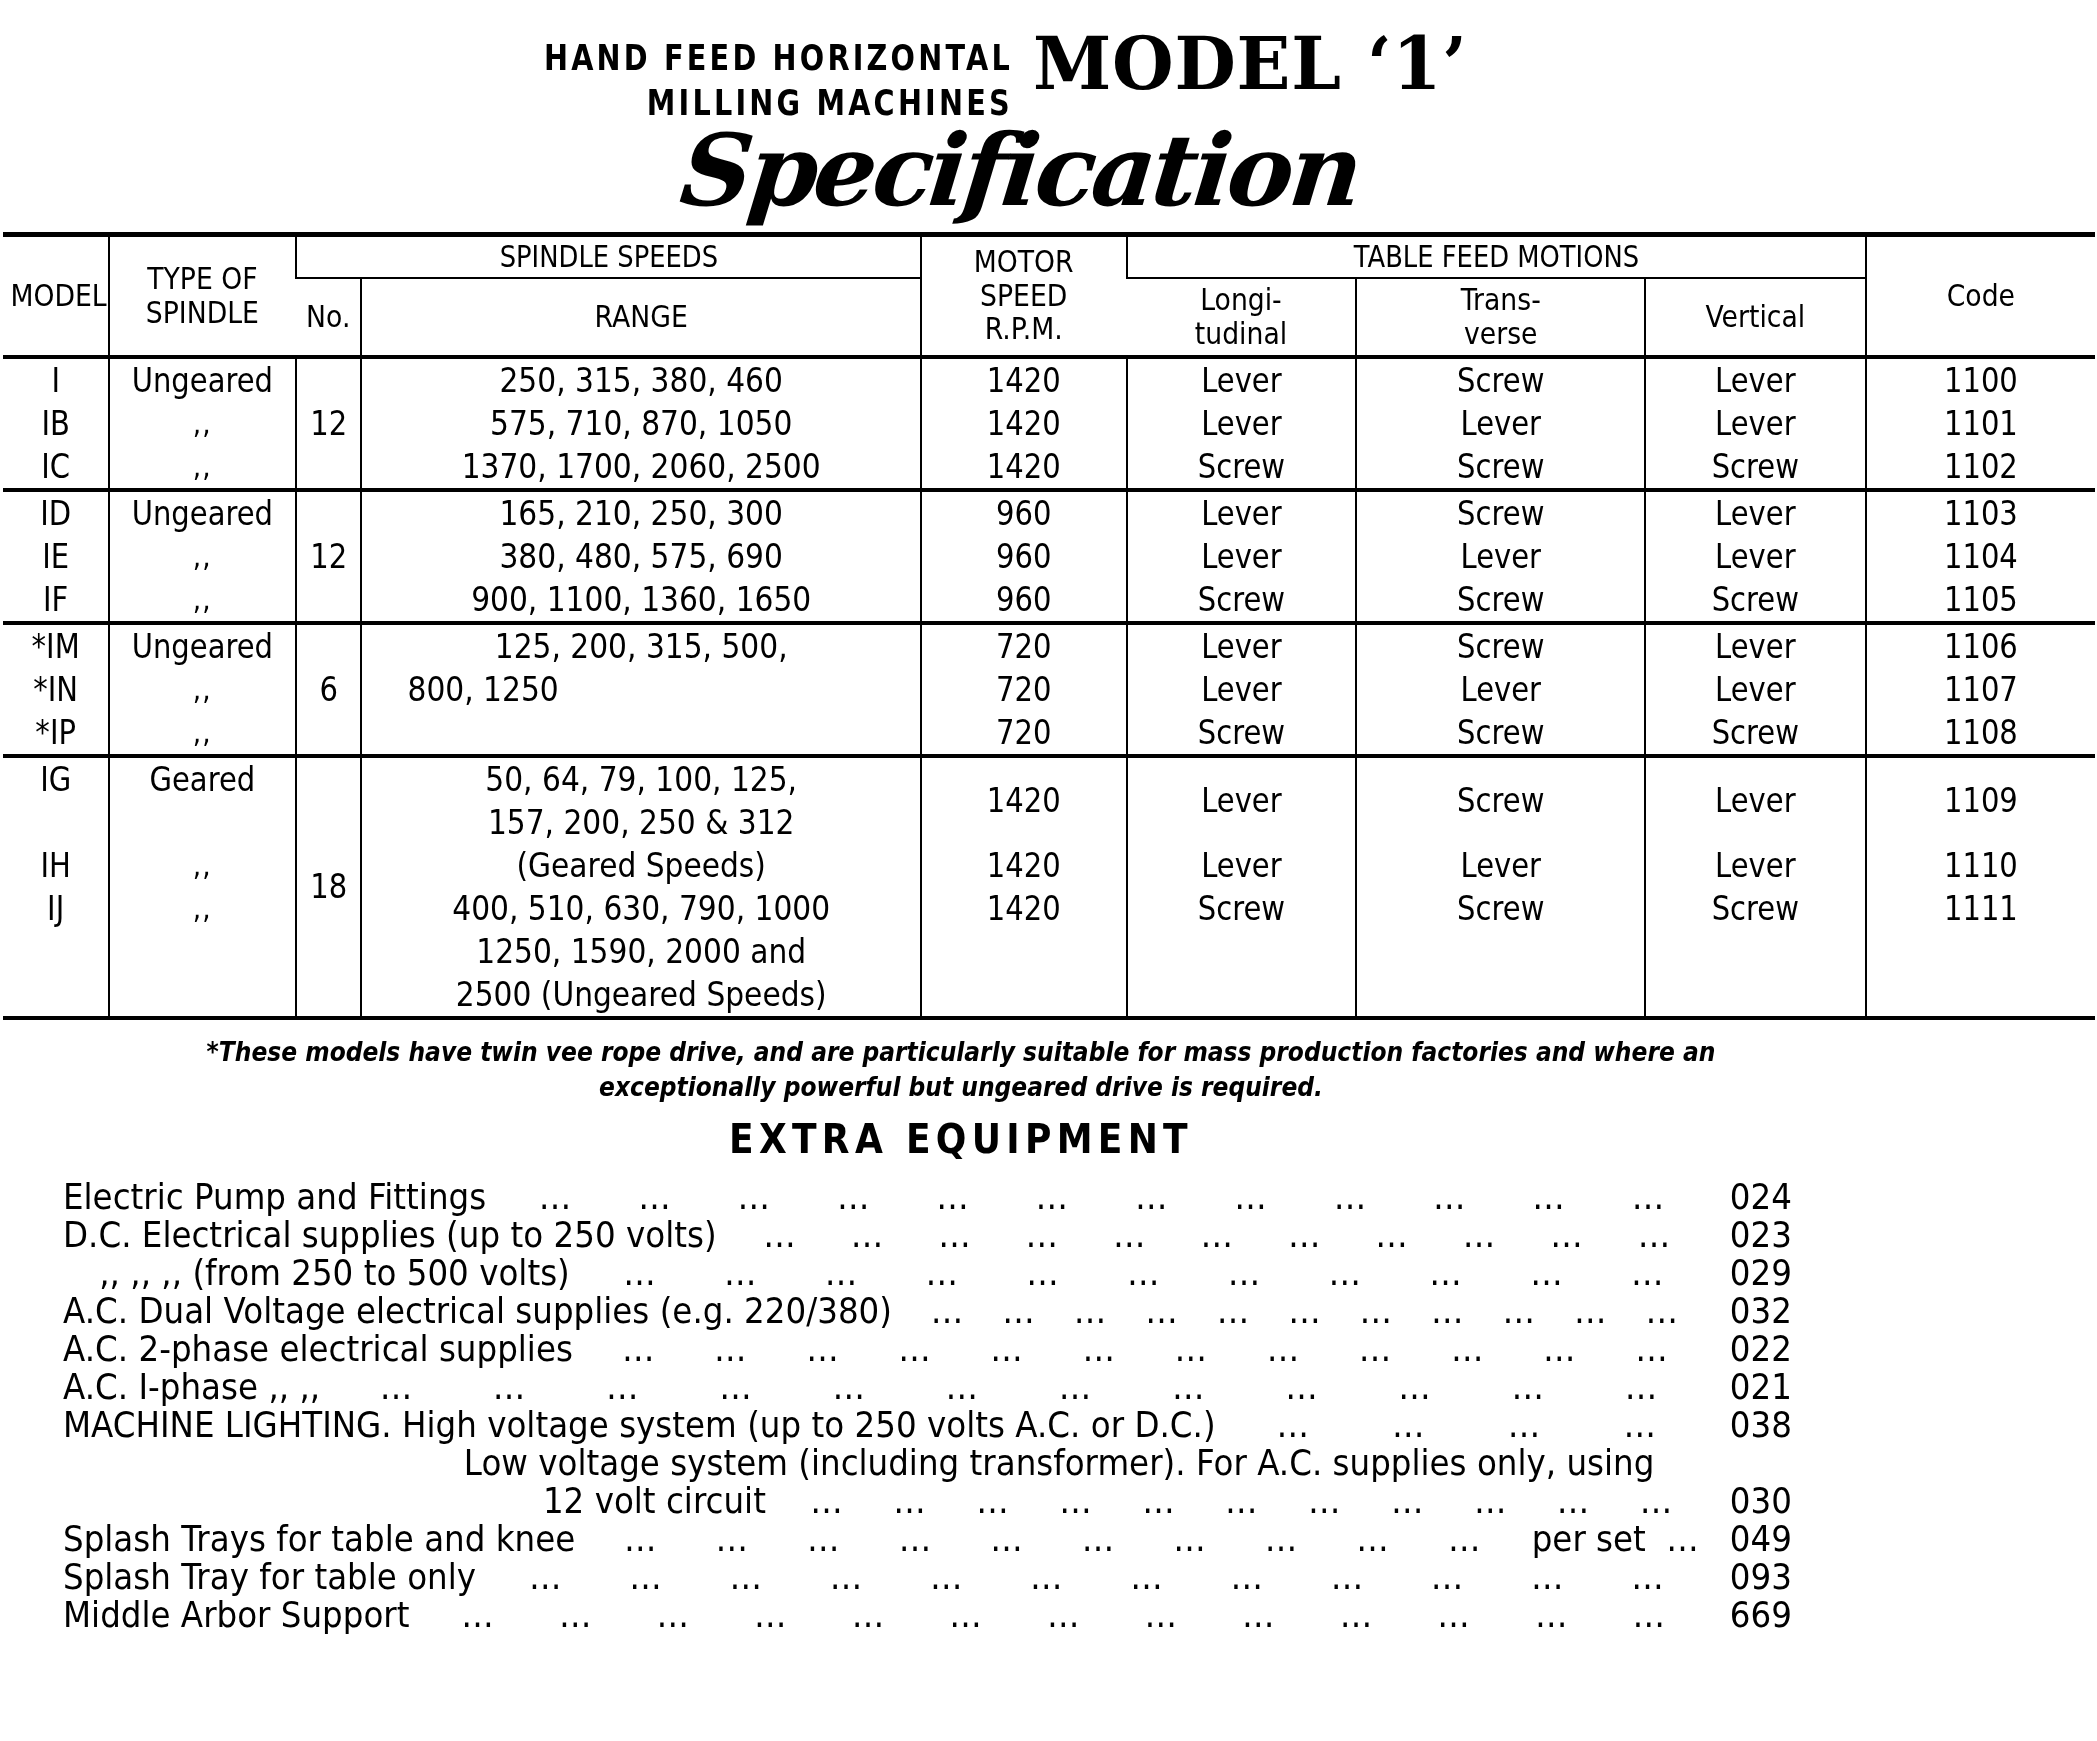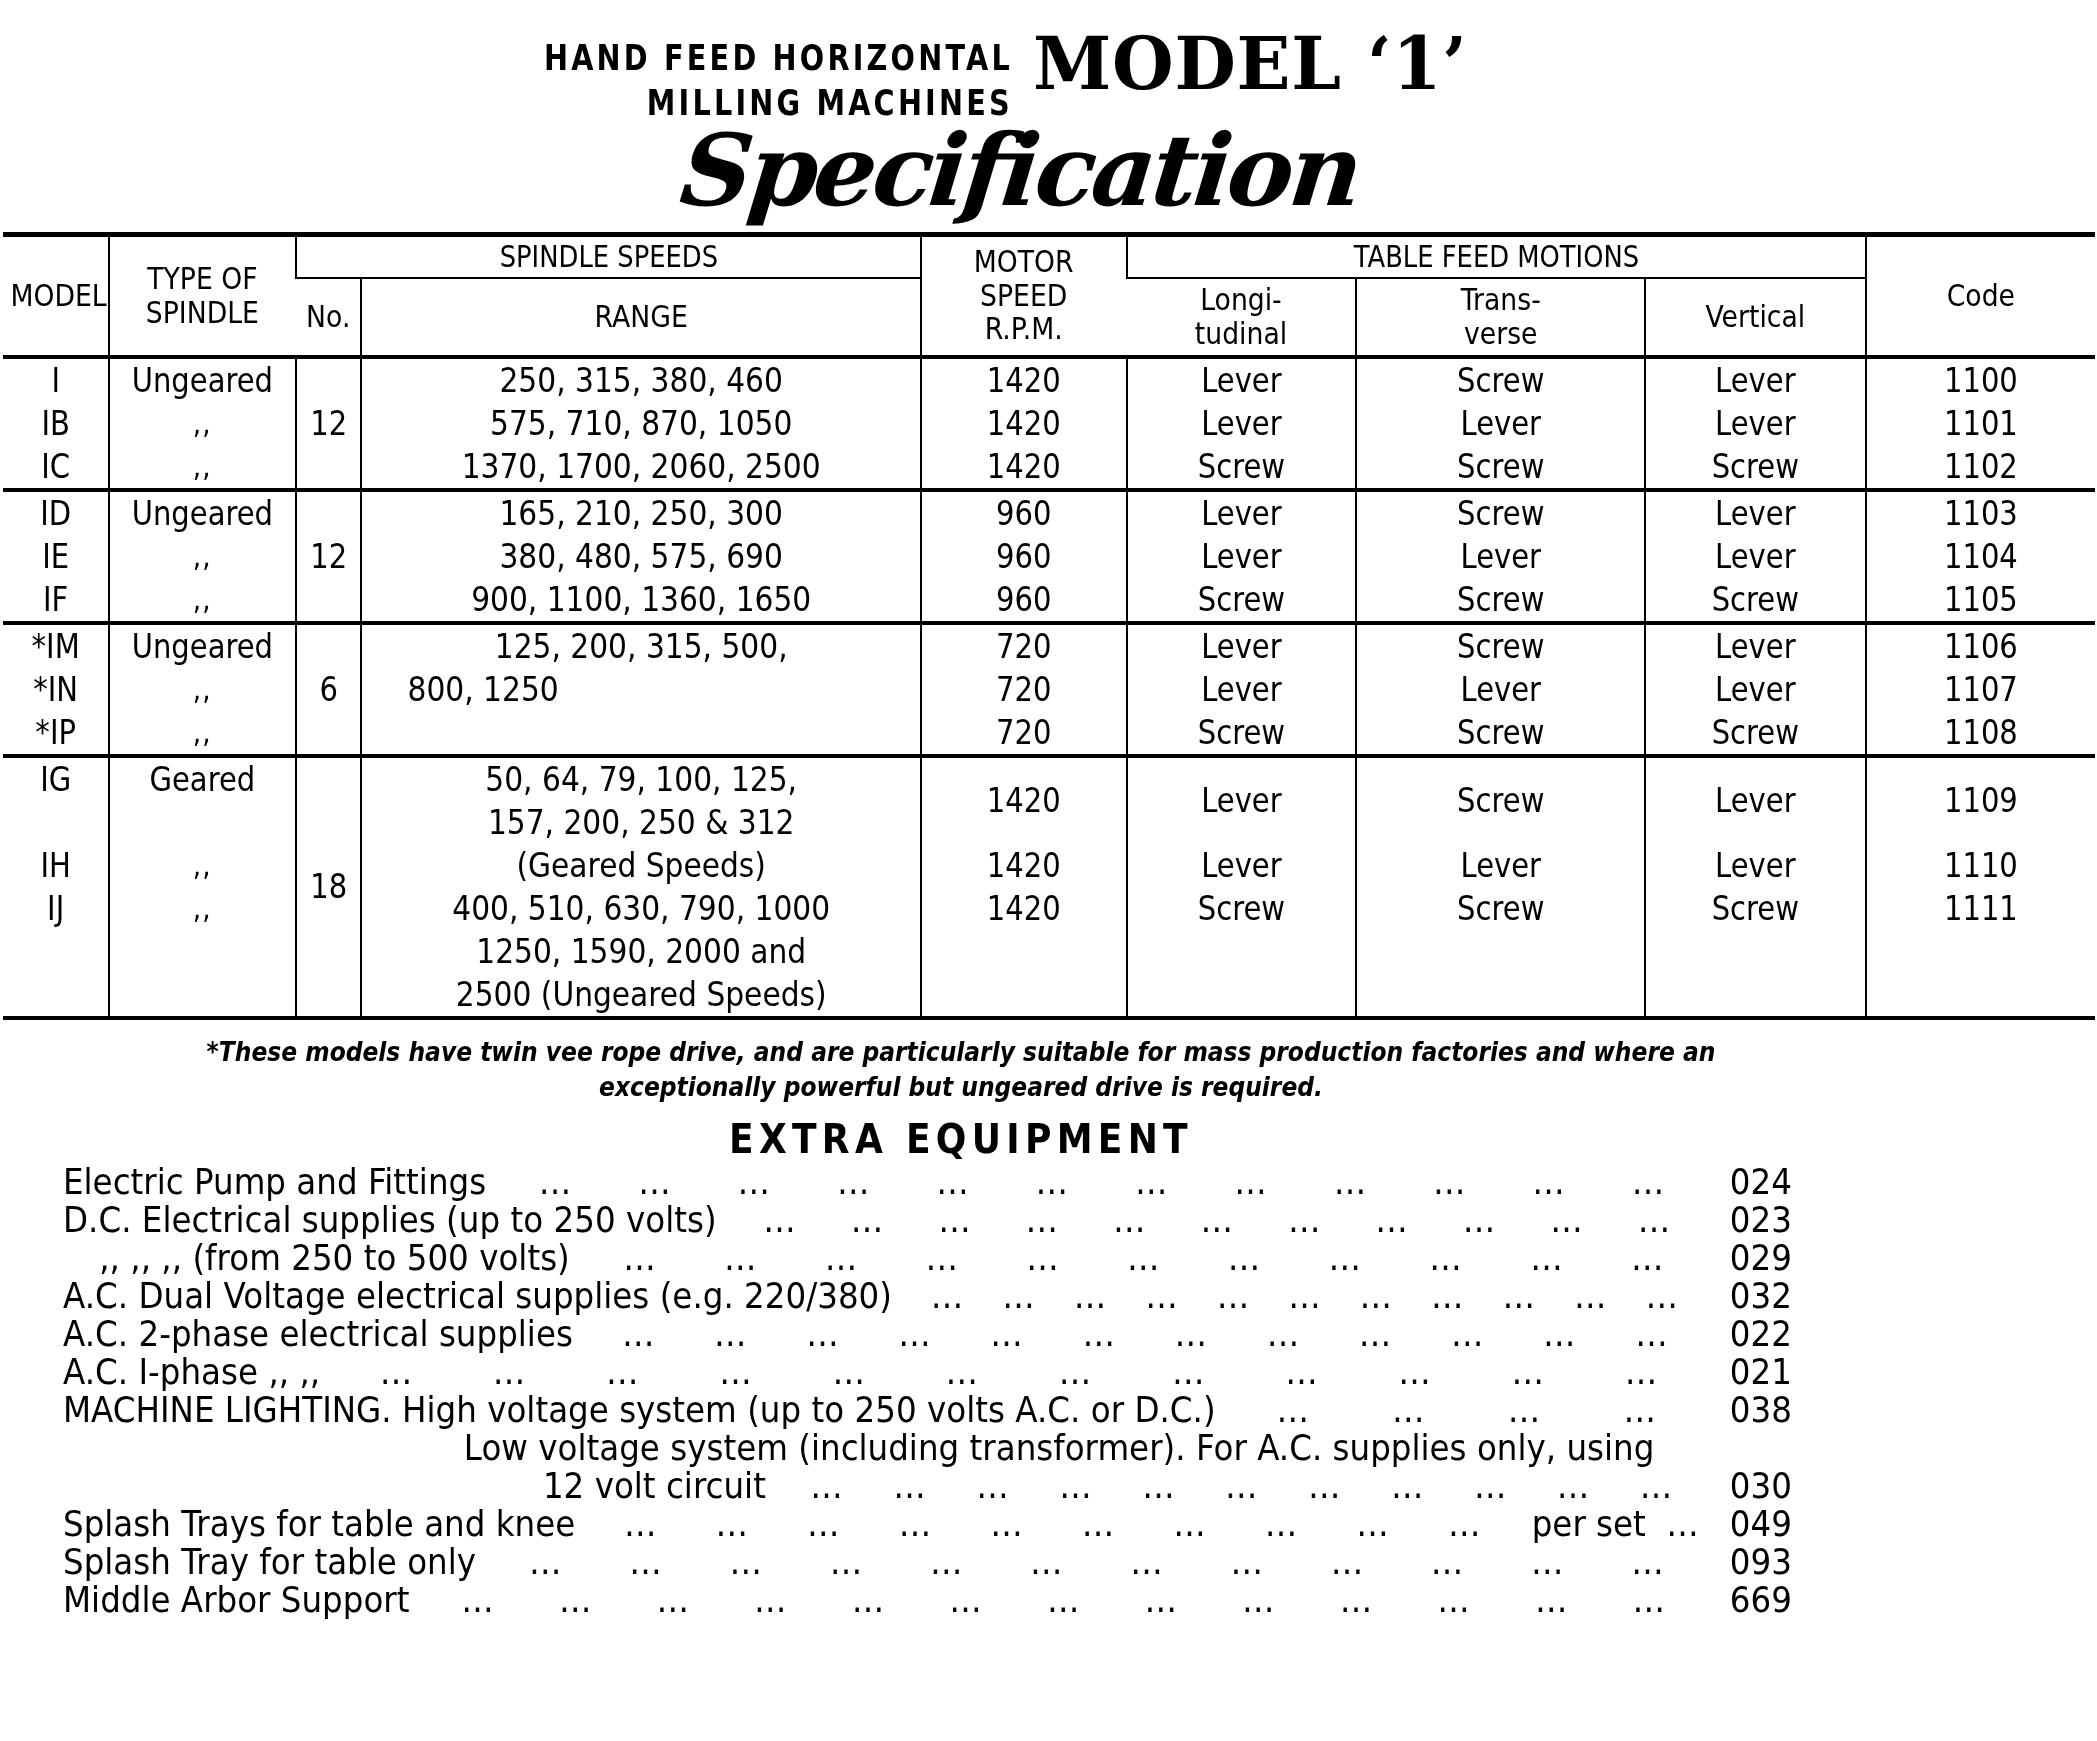--- a/index.html
+++ b/index.html
@@ -131,21 +131,21 @@
   .extra-title{
     text-align:center;
     font-family:"DejaVu Sans", sans-serif;
     font-weight:700;
     font-size:40px;
     letter-spacing:5.9px;
     margin-top:10.5px;
     transform:scaleX(0.9);
   }
   .equip{
-    margin-top:3px;
+    margin-top:18px;
     padding-left:63px;
   }
   .eq-row{
     display:flex;
     align-items:baseline;
     font-family:"DejaVu Sans", sans-serif;
     font-size:35px;
     line-height:1.0;
     height:38px;
     transform:scaleX(0.93);

